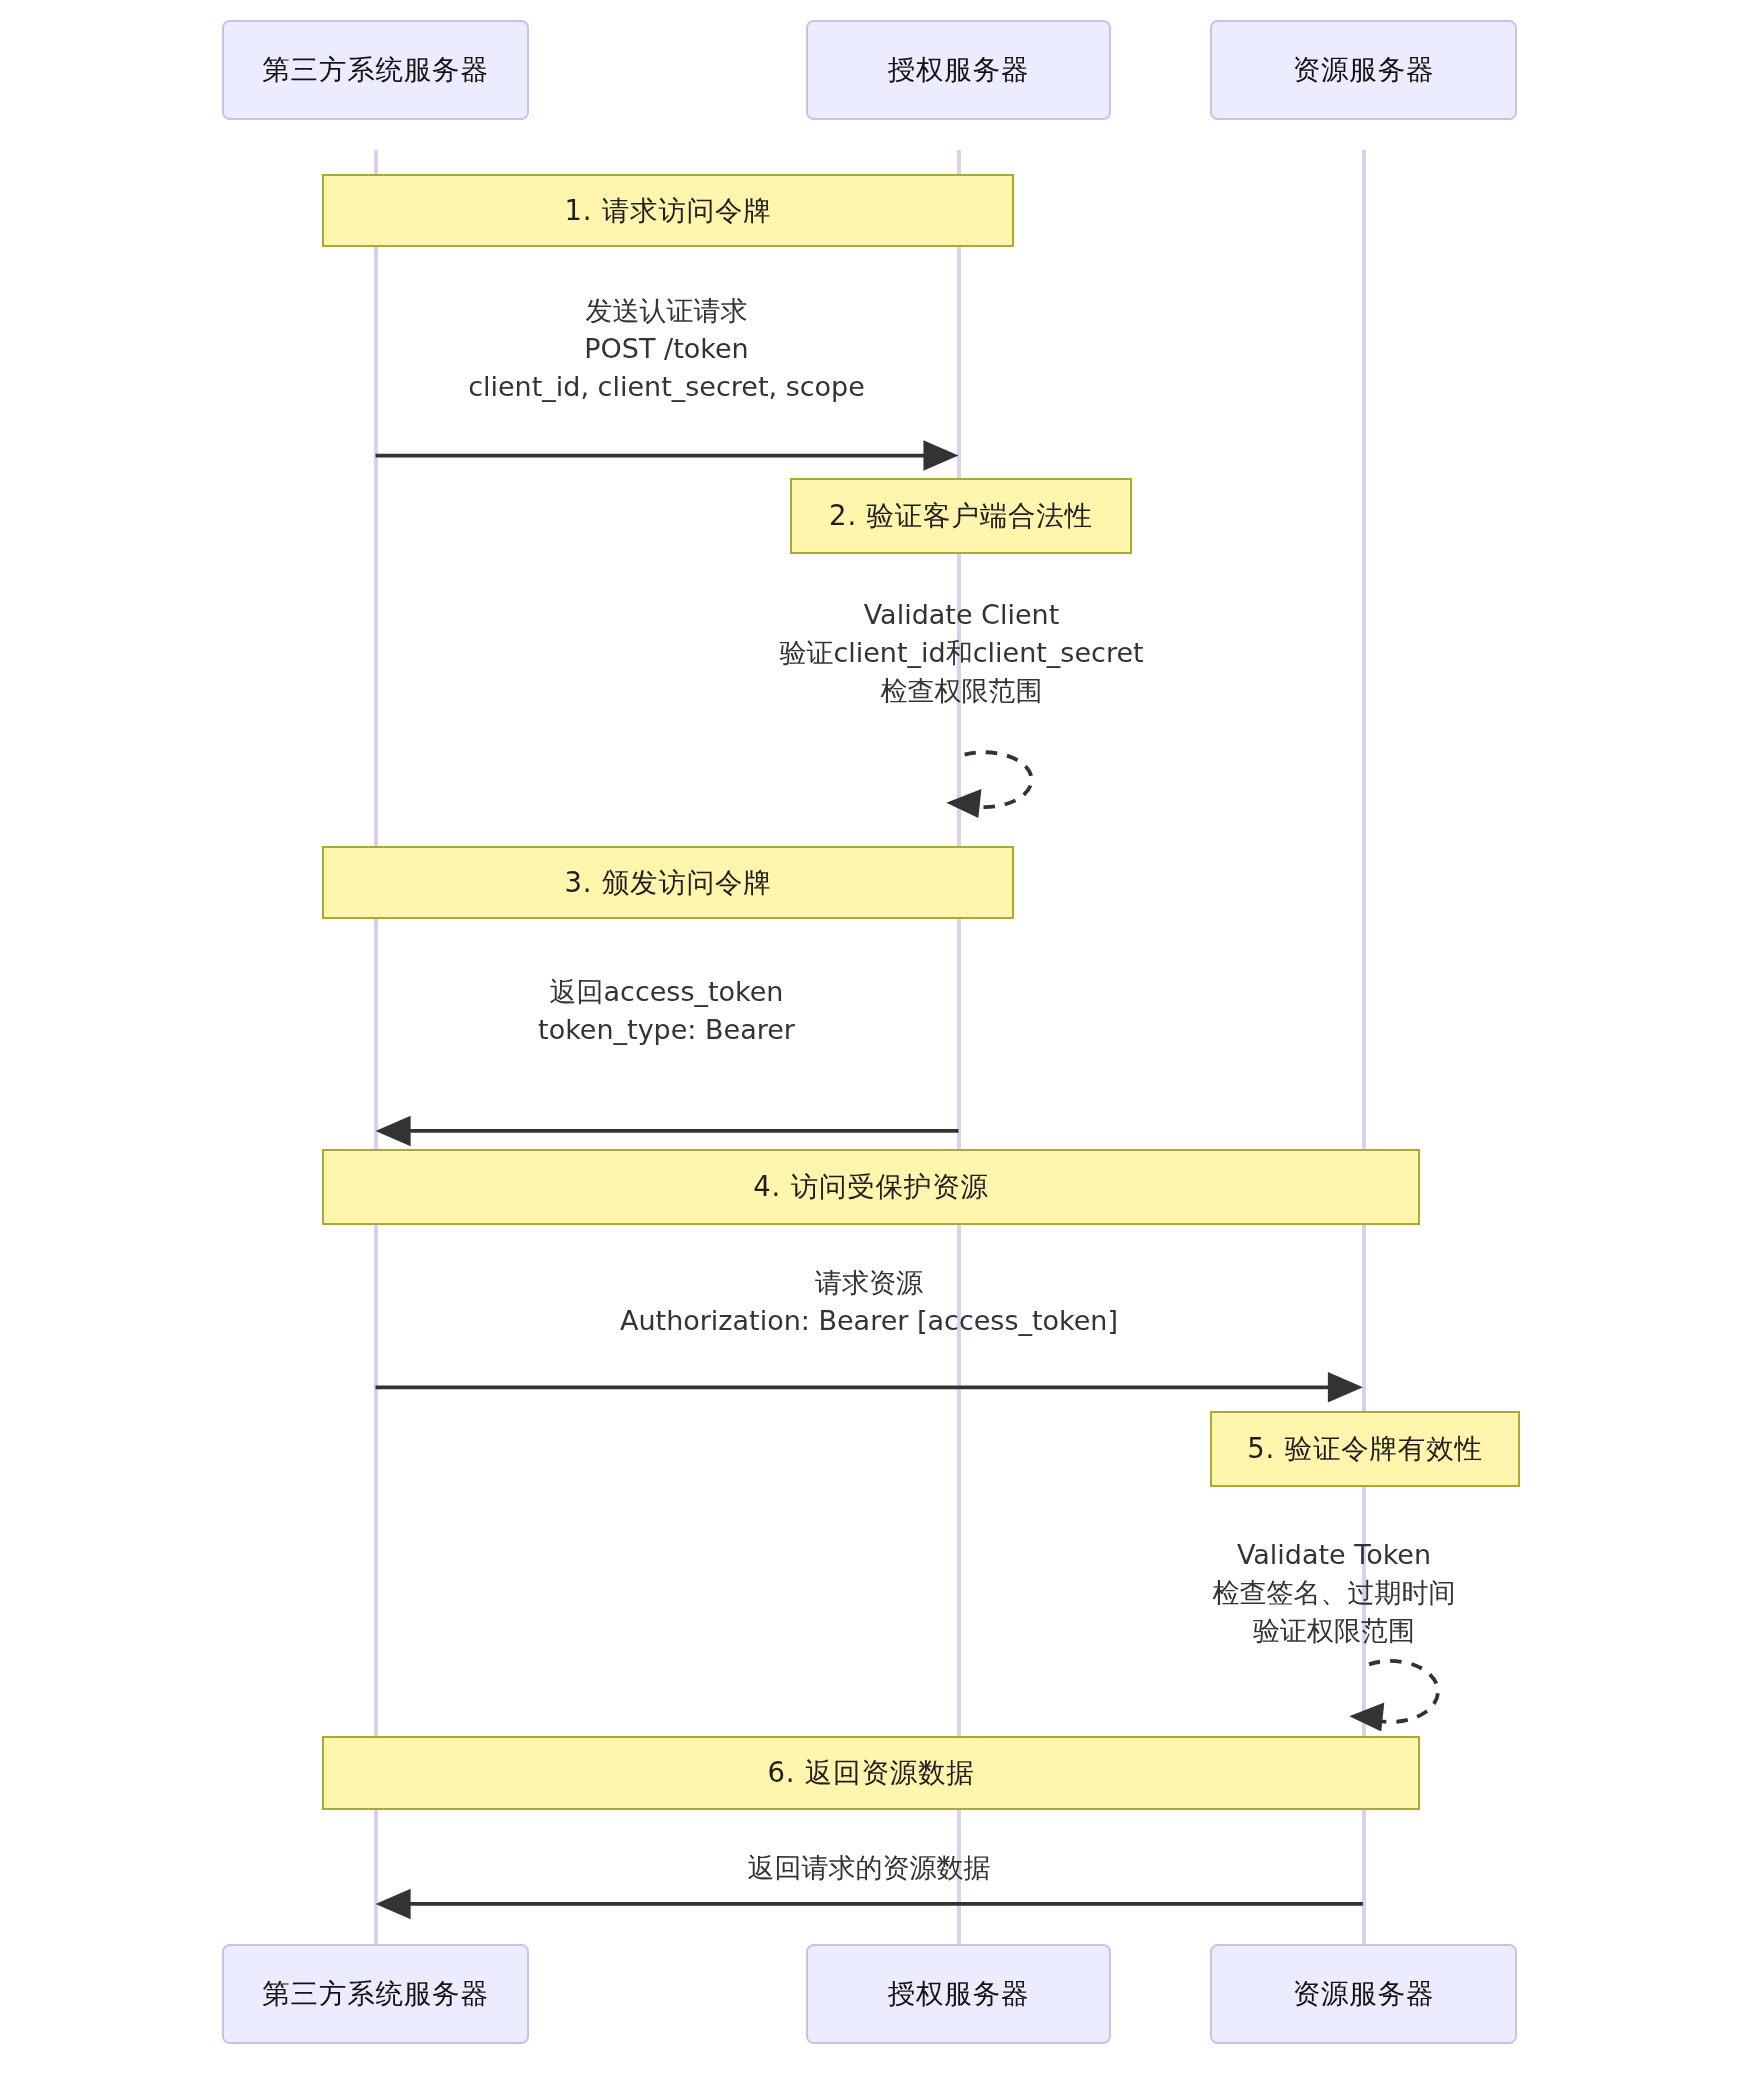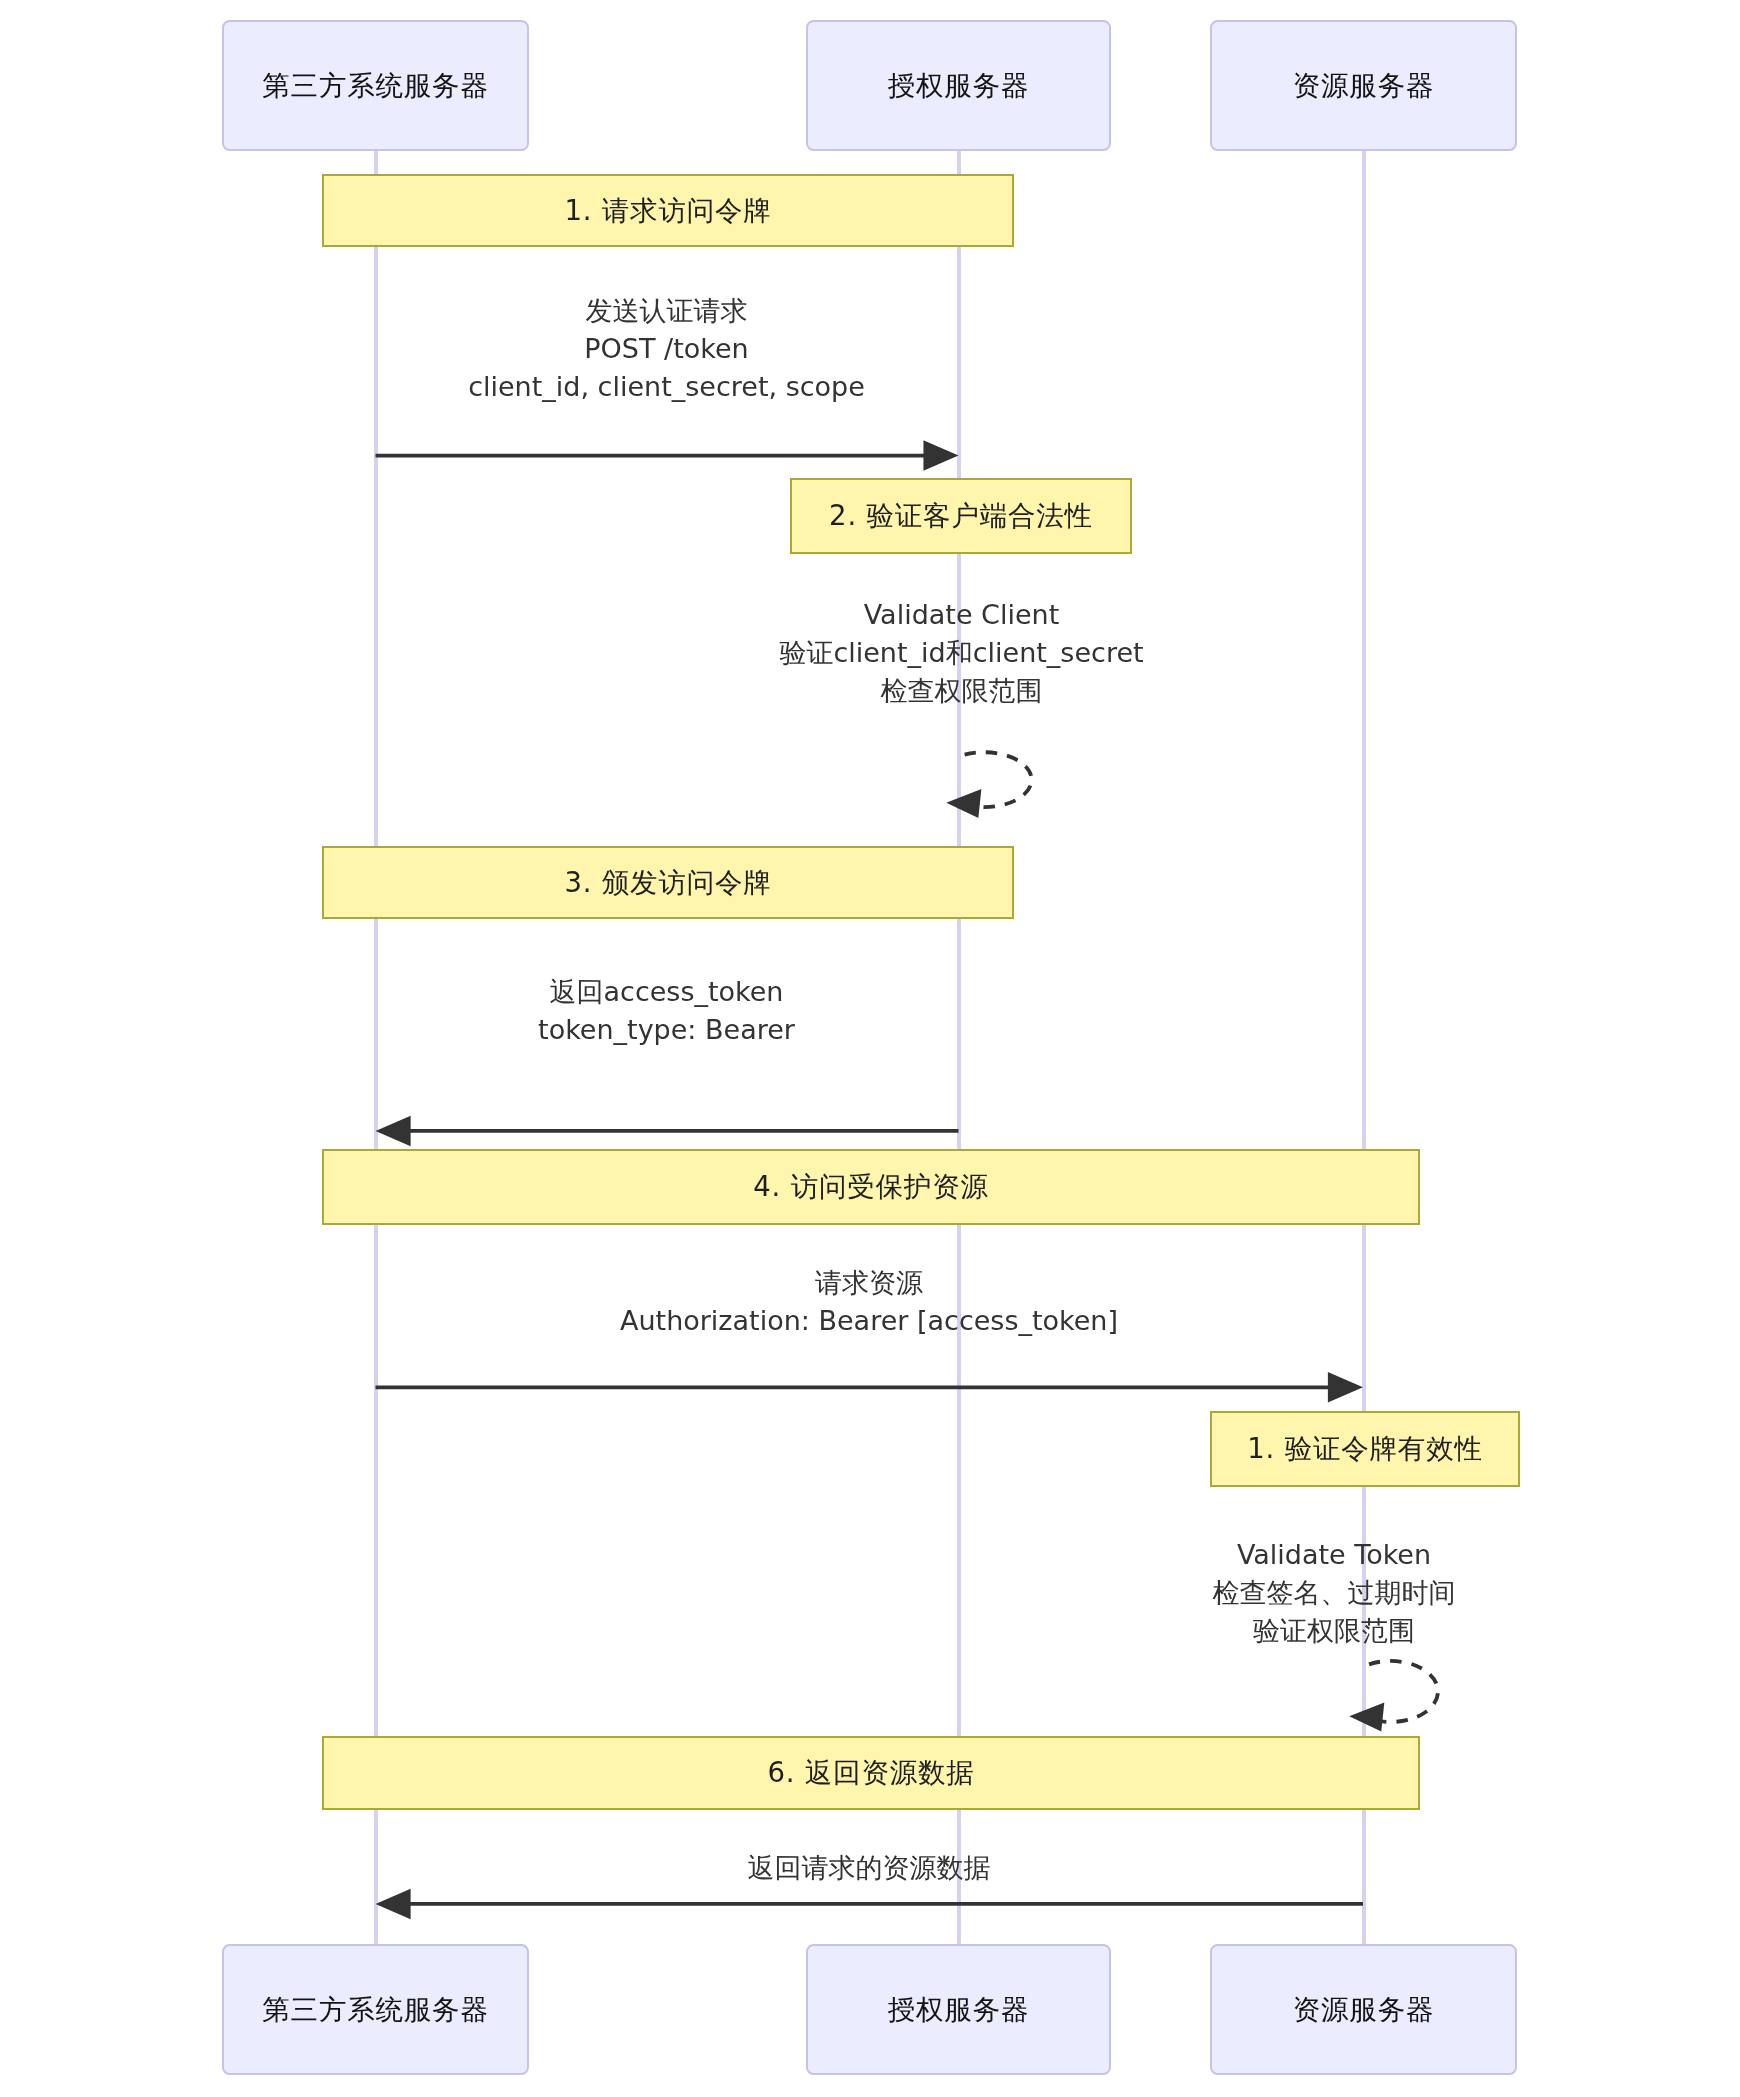--- a/index.html
+++ b/index.html
@@ -5,21 +5,21 @@
   html,body { margin:0; padding:0; background:#ffffff; }
   body { font-family:"DejaVu Sans","Liberation Sans",sans-serif; }
   #diagram {
     position:relative;
     width:1740px; height:2097px;
     background:#ffffff;
     overflow:hidden;
   }
   .actor {
     position:absolute;
-    height:131px;
+    height:100px;
     background:#ECECFF;
     border:2.3px solid #C9C2E8;
     border-radius:7.6px;
     display:flex; align-items:center; justify-content:center;
     font-size:27.5px; color:#131313;
     box-sizing:border-box;
     letter-spacing:0.8px;
   }
   .lifeline {
     position:absolute;
@@ -126,17 +126,17 @@
   </div>
 
   <div class="msg" style="left:373px; top:1849px; width:992px;">
     <div>返回请求的资源数据</div>
   </div>
 
   <div class="note" style="left:322px;  top:174px;  width:692px;  height:73px;">1. 请求访问令牌</div>
   <div class="note" style="left:790px; top:478px;  width:342px;  height:76px;">2. 验证客户端合法性</div>
   <div class="note" style="left:322px;  top:846px; width:692px;  height:73px;">3. 颁发访问令牌</div>
   <div class="note" style="left:322px;  top:1149px; width:1098px; height:76px;">4. 访问受保护资源</div>
-  <div class="note" style="left:1210px; top:1411px; width:310px;  height:76px;">1. 验证令牌有效性</div>
+  <div class="note" style="left:1210px; top:1411px; width:310px;  height:76px;">5. 验证令牌有效性</div>
   <div class="note" style="left:322px;  top:1736px; width:1098px; height:74px;">6. 返回资源数据</div>
 
 </div>
 
 
 </body></html>

